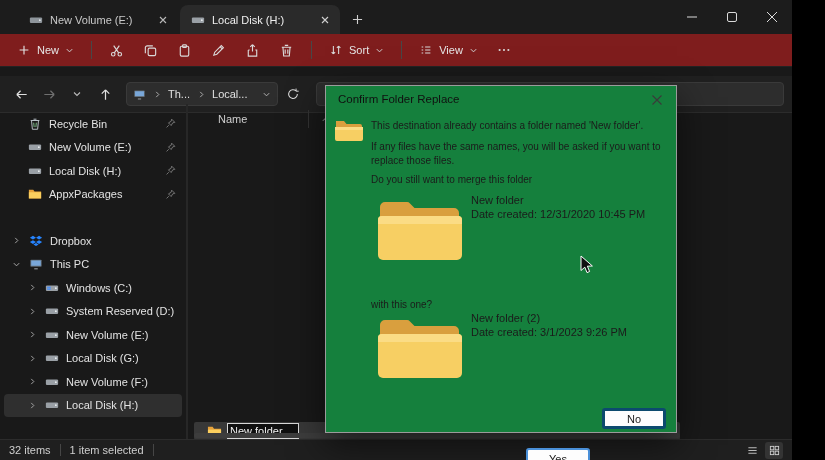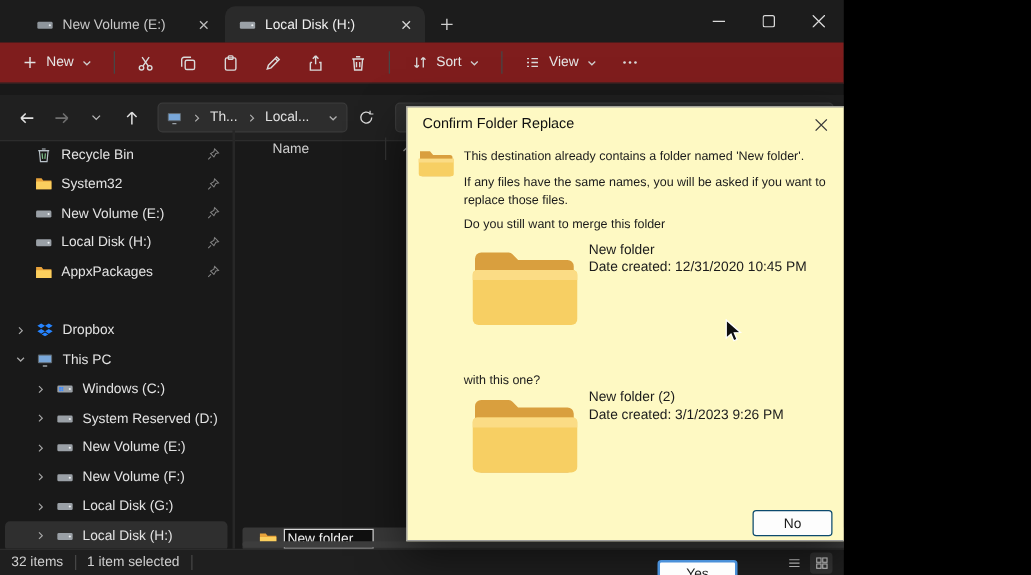--- a/index.html
+++ b/index.html
@@ -1,17 +1,17 @@
 <!DOCTYPE html>
 <html><head>
 <meta charset="utf-8">
 <style>
   * { margin:0; padding:0; box-sizing:border-box; font-family:"Liberation Sans", sans-serif; }
   html,body { background:#000; }
-  .screen { position:relative; width:675px; height:460px; background:#191919; overflow:hidden; color:#e6e6e6; font-size:11px; }
+  .screen { position:relative; width:792px; height:460px; background:#191919; overflow:hidden; color:#e6e6e6; font-size:11px; }
 
   
   .titlebar { position:absolute; left:0; top:0; right:0; height:34px; background:#1c1c1c; display:flex; align-items:flex-end; }
   .tab { display:flex; align-items:center; gap:7px; height:29px; width:160px; padding:0 6px 0 11px; margin-left:2px; border-radius:8px 8px 0 0; color:#c9c9c9; cursor:default; }
   .tab:first-child { margin-left:18px; }
   .tab.active { background:#2a2a2a; color:#f0f0f0; }
   .tab .tab-label { flex:1; white-space:nowrap; overflow:hidden; font-size:11px; }
   .tab-close { width:18px; height:18px; display:flex; align-items:center; justify-content:center; border-radius:4px; }
   .add-tab { width:26px; height:26px; margin:0 0 2px 4px; display:flex; align-items:center; justify-content:center; border-radius:4px; }
   .win-controls { margin-left:auto; display:flex; height:34px; align-self:flex-start; }
@@ -54,31 +54,31 @@
   .hscroll { position:absolute; left:6px; bottom:1px; width:486px; height:5px; background:#3d3d3d; border-radius:3px; }
 
   
   .statusbar { position:absolute; left:0; bottom:0; right:0; height:21px; background:#1f1f1f; border-top:1px solid #2c2c2c; display:flex; align-items:center; padding:0 9px; gap:9px; color:#cfcfcf; }
   .sb-sep { width:1px; height:12px; background:#464646; }
   .sb-views { margin-left:auto; display:flex; gap:4px; }
   .sb-view-btn { width:18px; height:17px; display:flex; align-items:center; justify-content:center; border-radius:3px; }
   .sb-view-btn.active { background:#343434; }
 
   
-  .dialog { position:absolute; left:325px; top:85px; width:352px; height:348px; background:#fef9c3; border:1px solid #9b9b9b; box-shadow:0 12px 34px rgba(0,0,0,.55); color:#1b1b1b; z-index:10; }
+  .dialog { position:absolute; left:325px; top:85px; width:352px; height:348px; background:#15803d; border:1px solid #9b9b9b; box-shadow:0 12px 34px rgba(0,0,0,.55); color:#1b1b1b; z-index:10; }
   .dlg-title { position:absolute; left:12px; top:7px; font-size:11.5px; color:#101010; }
   .dlg-close { position:absolute; right:6px; top:4px; width:26px; height:19px; display:flex; align-items:center; justify-content:center; }
   .dlg-text { position:absolute; left:45px; width:296px; font-size:10px; line-height:1.35; color:#1b1b1b; }
   .dlg-warnicon { position:absolute; left:8px; top:31px; }
   .dlg-folder { position:absolute; left:52px; }
   .dlg-item-name { position:absolute; left:145px; font-size:11px; color:#1b1b1b; }
   .dlg-item-date { position:absolute; left:145px; font-size:11px; color:#1b1b1b; }
   .dlg-btn { position:absolute; width:64px; height:21px; font-size:11px; background:#fdfdfd; border-radius:3px; display:flex; align-items:center; justify-content:center; color:#1b1b1b; }
   .dlg-btn.default { border:2px solid #4a90d9;margin-top:40px; }
-  .dlg-btn.normal { border:1px solid #0c4a6e; }
+  .dlg-btn.normal { border:3px solid #0c4a6e; }
 
   .cursor { position:absolute; left:580px; top:255px; z-index:30; }
   svg { display:block; }
 </style>
 </head>
 <body>
 
 <div class="screen">
 
   <div class="titlebar">
@@ -299,34 +299,20 @@
             </svg>
         </span>
         <span class="lbl">Recycle Bin</span>
         <span class="pin">
           <svg width="11" height="11" viewBox="0 0 14 14" fill="none" stroke="#9b9b9b" stroke-width="1.1">
               <path d="M8.5 1.5 L12.5 5.5 L9.8 6.2 L7.8 9.6 L4.4 6.2 L7.8 4.2 Z M4.8 9.2 L2 12"></path>
             </svg>
         </span>
       </div>
 
-      <div class="side-row ind0" style="padding-left:24px">
-        <span>
-          <svg width="14" height="14" viewBox="0 0 16 16">
-              <path d="M1 3 H6 L7.5 5 H15 V13 H1 Z" fill="#e8a33b"></path>
-              <path d="M1 6 H15 V13 H1 Z" fill="#fbcf5e"></path>
-            </svg>
-        </span>
-        <span class="lbl">System32</span>
-        <span class="pin">
-          <svg width="11" height="11" viewBox="0 0 14 14" fill="none" stroke="#9b9b9b" stroke-width="1.1">
-              <path d="M8.5 1.5 L12.5 5.5 L9.8 6.2 L7.8 9.6 L4.4 6.2 L7.8 4.2 Z M4.8 9.2 L2 12"></path>
-            </svg>
-        </span>
-      </div>
 
       <div class="side-row ind0" style="padding-left:24px">
         <span>
           <svg width="14" height="14" viewBox="0 0 16 16">
               <rect x="1" y="5" width="14" height="6.5" rx="1.3" fill="#9aa0a6"></rect>
               <circle cx="12.4" cy="8.2" r="1" fill="#eef1f3"></circle>
             </svg>
         </span>
         <span class="lbl">New Volume (E:)</span>
         <span class="pin">
@@ -452,36 +438,36 @@
           <svg width="7" height="9" viewBox="0 0 8 10">
               <path d="M2.5 2 L5.5 5 L2.5 8" stroke="#a8a8a8" stroke-width="1.1" fill="none"></path>
             </svg>
         </span>
         <span>
           <svg width="14" height="14" viewBox="0 0 16 16">
               <rect x="1" y="5" width="14" height="6.5" rx="1.3" fill="#9aa0a6"></rect>
               <circle cx="12.4" cy="8.2" r="1" fill="#eef1f3"></circle>
             </svg>
         </span>
+        <span class="lbl">Local Disk (G:)</span>
+      </div>
+
+      <div class="side-row ind1">
+        <span class="chev">
+          <svg width="7" height="9" viewBox="0 0 8 10">
+              <path d="M2.5 2 L5.5 5 L2.5 8" stroke="#a8a8a8" stroke-width="1.1" fill="none"></path>
+            </svg>
+        </span>
+        <span>
+          <svg width="14" height="14" viewBox="0 0 16 16">
+              <rect x="1" y="5" width="14" height="6.5" rx="1.3" fill="#9aa0a6"></rect>
+              <circle cx="12.4" cy="8.2" r="1" fill="#eef1f3"></circle>
+            </svg>
+        </span>
         <span class="lbl">New Volume (F:)</span>
-      </div>
-
-      <div class="side-row ind1">
-        <span class="chev">
-          <svg width="7" height="9" viewBox="0 0 8 10">
-              <path d="M2.5 2 L5.5 5 L2.5 8" stroke="#a8a8a8" stroke-width="1.1" fill="none"></path>
-            </svg>
-        </span>
-        <span>
-          <svg width="14" height="14" viewBox="0 0 16 16">
-              <rect x="1" y="5" width="14" height="6.5" rx="1.3" fill="#9aa0a6"></rect>
-              <circle cx="12.4" cy="8.2" r="1" fill="#eef1f3"></circle>
-            </svg>
-        </span>
-        <span class="lbl">Local Disk (G:)</span>
       </div>
 
       <div class="side-row ind1 sel">
         <span class="chev">
           <svg width="7" height="9" viewBox="0 0 8 10">
               <path d="M2.5 2 L5.5 5 L2.5 8" stroke="#a8a8a8" stroke-width="1.1" fill="none"></path>
             </svg>
         </span>
         <span>
           <svg width="14" height="14" viewBox="0 0 16 16">

